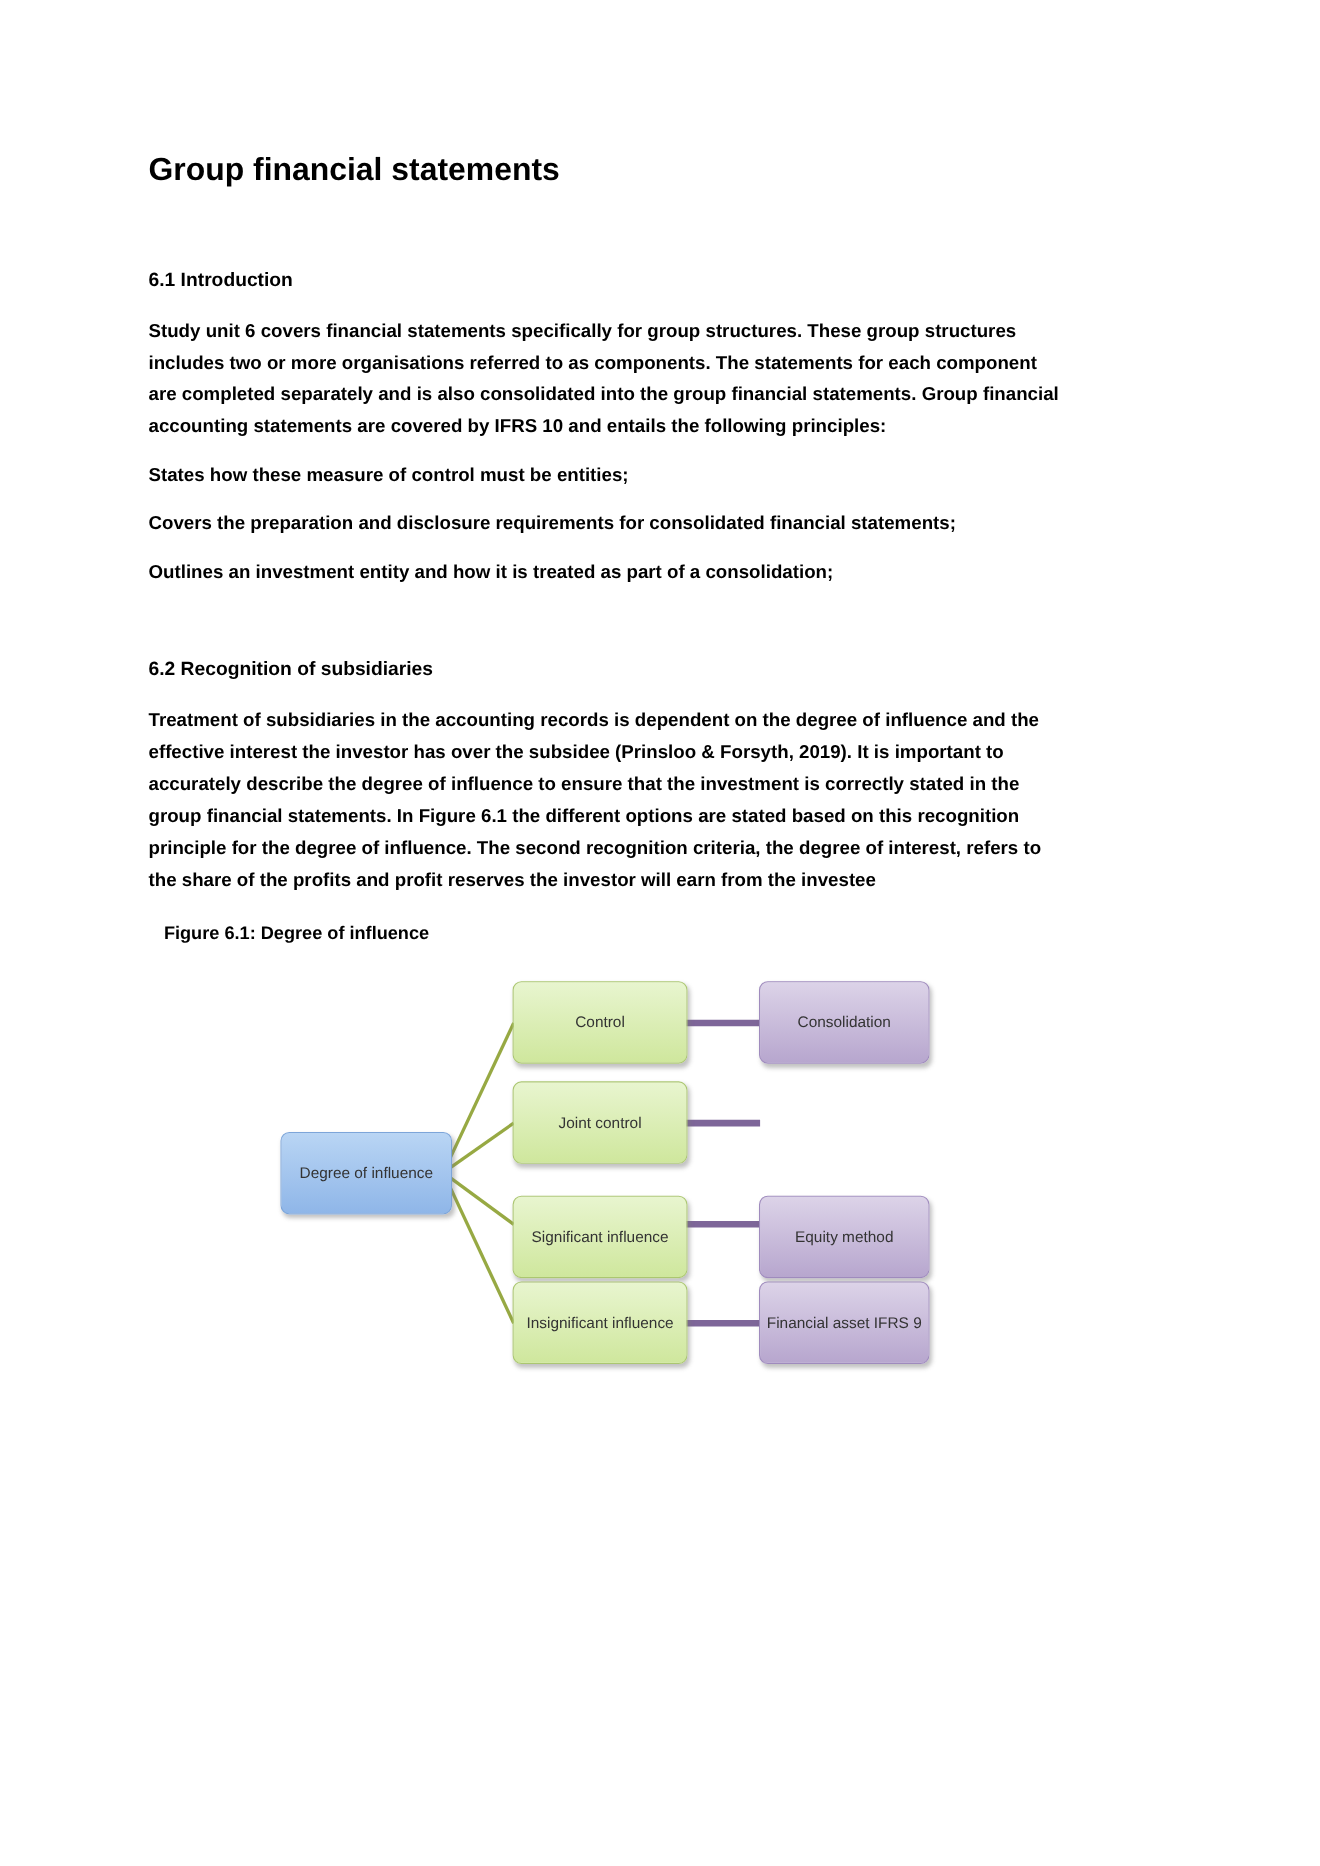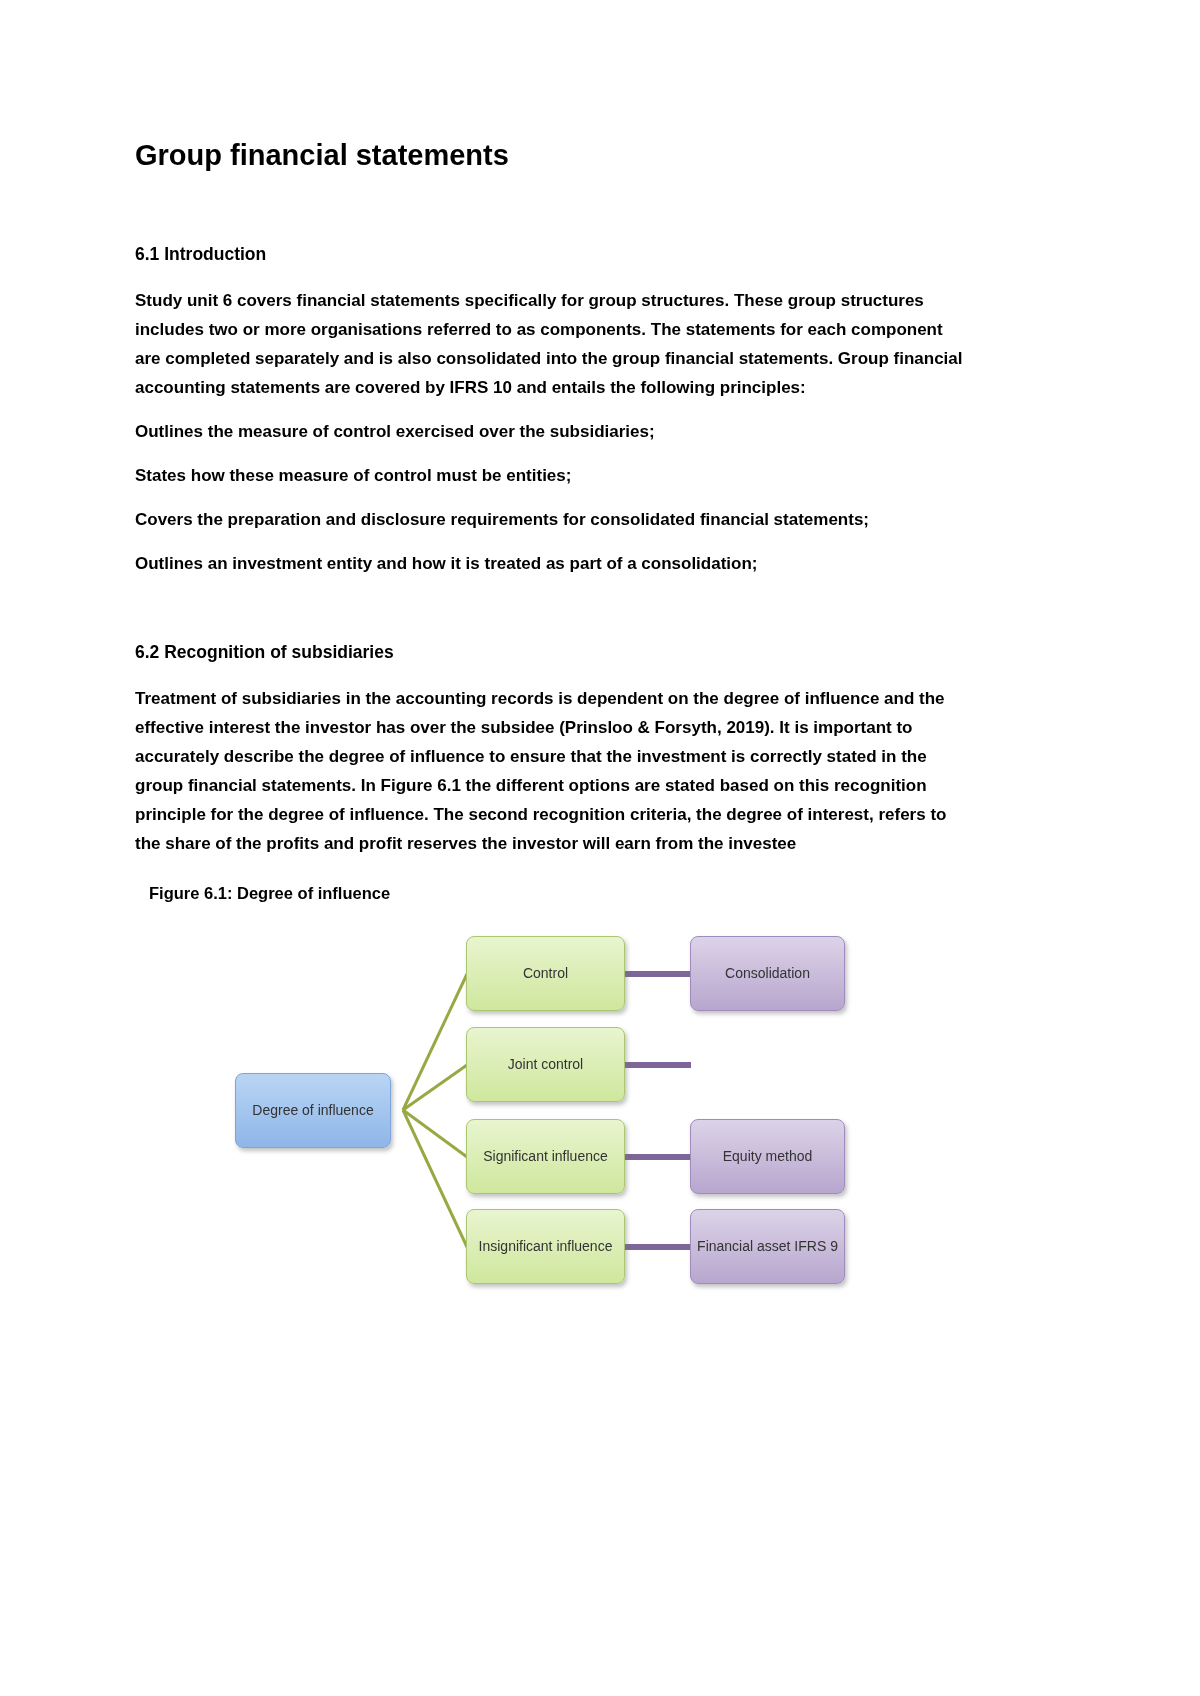--- a/index.html
+++ b/index.html
@@ -43,51 +43,50 @@
     display: flex; align-items: center; justify-content: center;
     text-align: center;
     border-radius: 8px;
     font-size: 14px; line-height: 19px; font-weight: 400;
     color: #333333;
     padding: 2px 1px;
     box-shadow: 2px 3px 4px rgba(120,120,120,0.45);
     box-sizing: border-box;
   }
   .node-root {
-    left: 100px; top: 137px; width: 156px; height: 75px;
+    left: 120px; top: 137px; width: 156px; height: 75px;
     background: linear-gradient(#b9d5f4, #8fb6e8);
     border: 1px solid #7da5d9;
   }
   .node-green {
     left: 331px; width: 159px; height: 75px;
     background: linear-gradient(#e8f5cf, #cfe79d);
     border: 1px solid #abc671;
   }
   .node-purple {
     left: 555px; width: 155px; height: 75px;
     background: linear-gradient(#dcd3e8, #b7a6ce);
     border: 1px solid #9f8bbd;
   }
   .row0 { top: 0; }
   .row1 { top: 91px; }
-  .row2 { top: 183px; }
+  .row2 { top: 195px; }
   .row3 { top: 273px; }
 </style>
 </head>
 <body>
 
 <div class="page">
   <div class="content">
 
     <h1 class="doc-title">Group financial statements</h1>
 
     <h2 class="section-heading">6.1 Introduction</h2>
 
     <p class="para">Study unit 6 covers financial statements specifically for group structures. These group structures includes two or more organisations referred to as components. The statements for each component are completed separately and is also consolidated into the group financial statements. Group financial accounting statements are covered by IFRS 10 and entails the following principles:</p>
-    <p class="para">Outlines the measure of control exercised over the subsidiaries;</p>
     <p class="para">States how these measure of control must be entities;</p>
     <p class="para">Covers the preparation and disclosure requirements for consolidated financial statements;</p>
     <p class="para">Outlines an investment entity and how it is treated as part of a consolidation;</p>
 
     <h2 class="section-heading second">6.2 Recognition of subsidiaries</h2>
 
     <p class="para">Treatment of subsidiaries in the accounting records is dependent on the degree of influence and the effective interest the investor has over the subsidee (Prinsloo &amp; Forsyth, 2019). It is important to accurately describe the degree of influence to ensure that the investment is correctly stated in the group financial statements. In Figure 6.1 the different options are stated based on this recognition principle for the degree of influence. The second recognition criteria, the degree of interest, refers to the share of the profits and profit reserves the investor will earn from the investee</p>
 
     <div class="figure-caption">Figure 6.1: Degree of influence</div>
 

